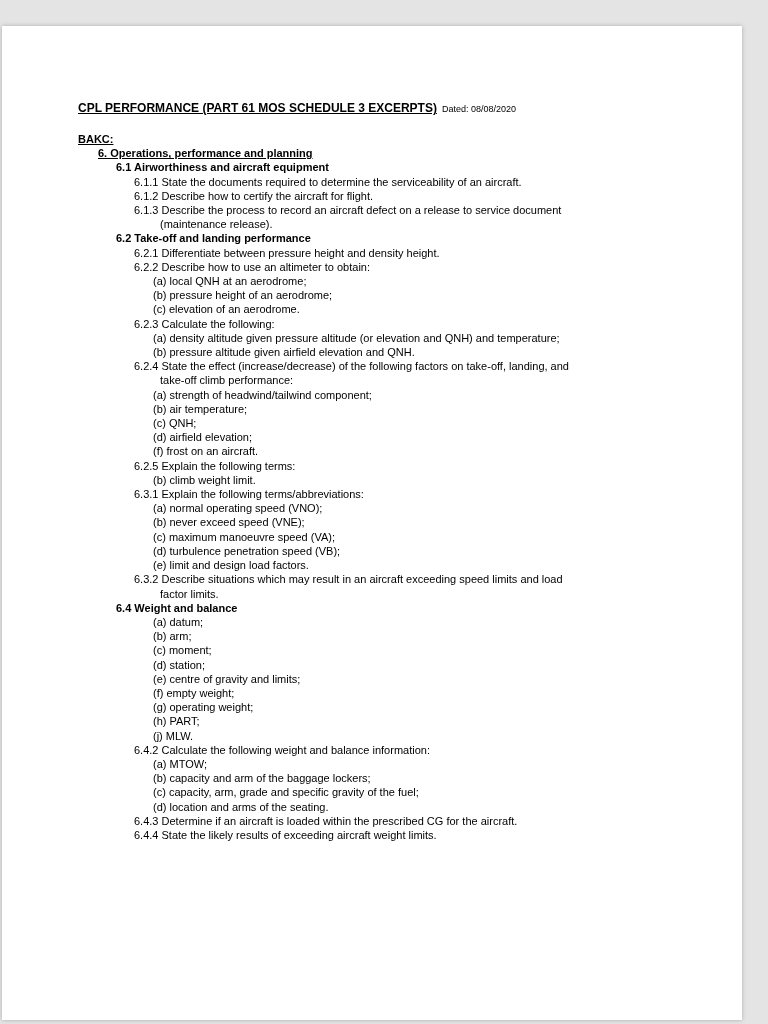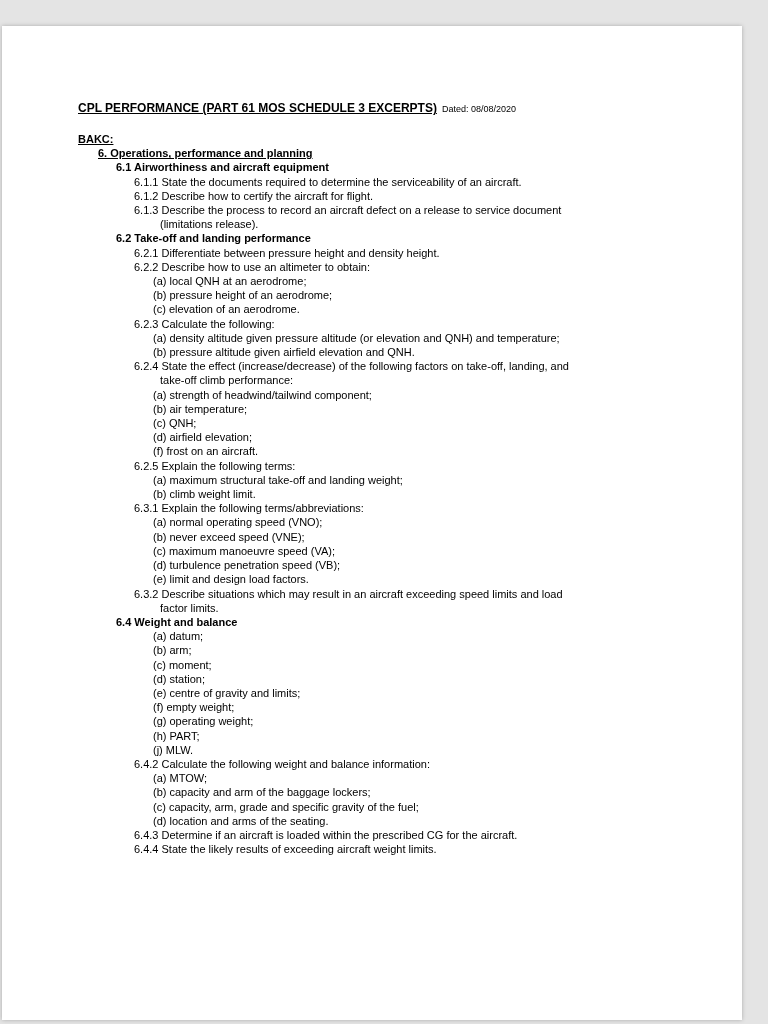--- a/index.html
+++ b/index.html
@@ -57,38 +57,37 @@
   <div class="page">
     <div class="doc-title">
       <span class="title-main">CPL PERFORMANCE (PART 61 MOS SCHEDULE 3 EXCERPTS)</span><span class="title-dated">Dated: 08/08/2020</span>
     </div>
     <div class="lines" id="lines">
         <div class="line ind0 b u"><span>BAKC:</span></div>
         <div class="line ind1 b u"><span>6. Operations, performance and planning</span></div>
         <div class="line ind2 b"><span>6.1 Airworthiness and aircraft equipment</span></div>
         <div class="line ind3"><span>6.1.1 State the documents required to determine the serviceability of an aircraft.</span></div>
         <div class="line ind3"><span>6.1.2 Describe how to certify the aircraft for flight.</span></div>
-        <div class="line ind3"><span>6.1.3 Describe the process to record an aircraft defect on a release to service document</span><br><span>(limitations release).</span></div>
+        <div class="line ind3"><span>6.1.3 Describe the process to record an aircraft defect on a release to service document</span><br><span>(maintenance release).</span></div>
         <div class="line ind2 b"><span>6.2 Take-off and landing performance</span></div>
         <div class="line ind3"><span>6.2.1 Differentiate between pressure height and density height.</span></div>
         <div class="line ind3"><span>6.2.2 Describe how to use an altimeter to obtain:</span></div>
         <div class="line ind4"><span>(a) local QNH at an aerodrome;</span></div>
         <div class="line ind4"><span>(b) pressure height of an aerodrome;</span></div>
         <div class="line ind4"><span>(c) elevation of an aerodrome.</span></div>
         <div class="line ind3"><span>6.2.3 Calculate the following:</span></div>
         <div class="line ind4"><span>(a) density altitude given pressure altitude (or elevation and QNH) and temperature;</span></div>
         <div class="line ind4"><span>(b) pressure altitude given airfield elevation and QNH.</span></div>
         <div class="line ind3"><span>6.2.4 State the effect (increase/decrease) of the following factors on take-off, landing, and</span><br><span>take-off climb performance:</span></div>
         <div class="line ind4"><span>(a) strength of headwind/tailwind component;</span></div>
         <div class="line ind4"><span>(b) air temperature;</span></div>
         <div class="line ind4"><span>(c) QNH;</span></div>
         <div class="line ind4"><span>(d) airfield elevation;</span></div>
         <div class="line ind4"><span>(f) frost on an aircraft.</span></div>
         <div class="line ind3"><span>6.2.5 Explain the following terms:</span></div>
-        <div class="line ind4"><span>(a) maximum structural take-off and landing weight;</span></div>
         <div class="line ind4"><span>(b) climb weight limit.</span></div>
         <div class="line ind3"><span>6.3.1 Explain the following terms/abbreviations:</span></div>
         <div class="line ind4"><span>(a) normal operating speed (VNO);</span></div>
         <div class="line ind4"><span>(b) never exceed speed (VNE);</span></div>
         <div class="line ind4"><span>(c) maximum manoeuvre speed (VA);</span></div>
         <div class="line ind4"><span>(d) turbulence penetration speed (VB);</span></div>
         <div class="line ind4"><span>(e) limit and design load factors.</span></div>
         <div class="line ind3"><span>6.3.2 Describe situations which may result in an aircraft exceeding speed limits and load</span><br><span>factor limits.</span></div>
         <div class="line ind2 b"><span>6.4 Weight and balance</span></div>
         <div class="line ind4"><span>(a) datum;</span></div>

